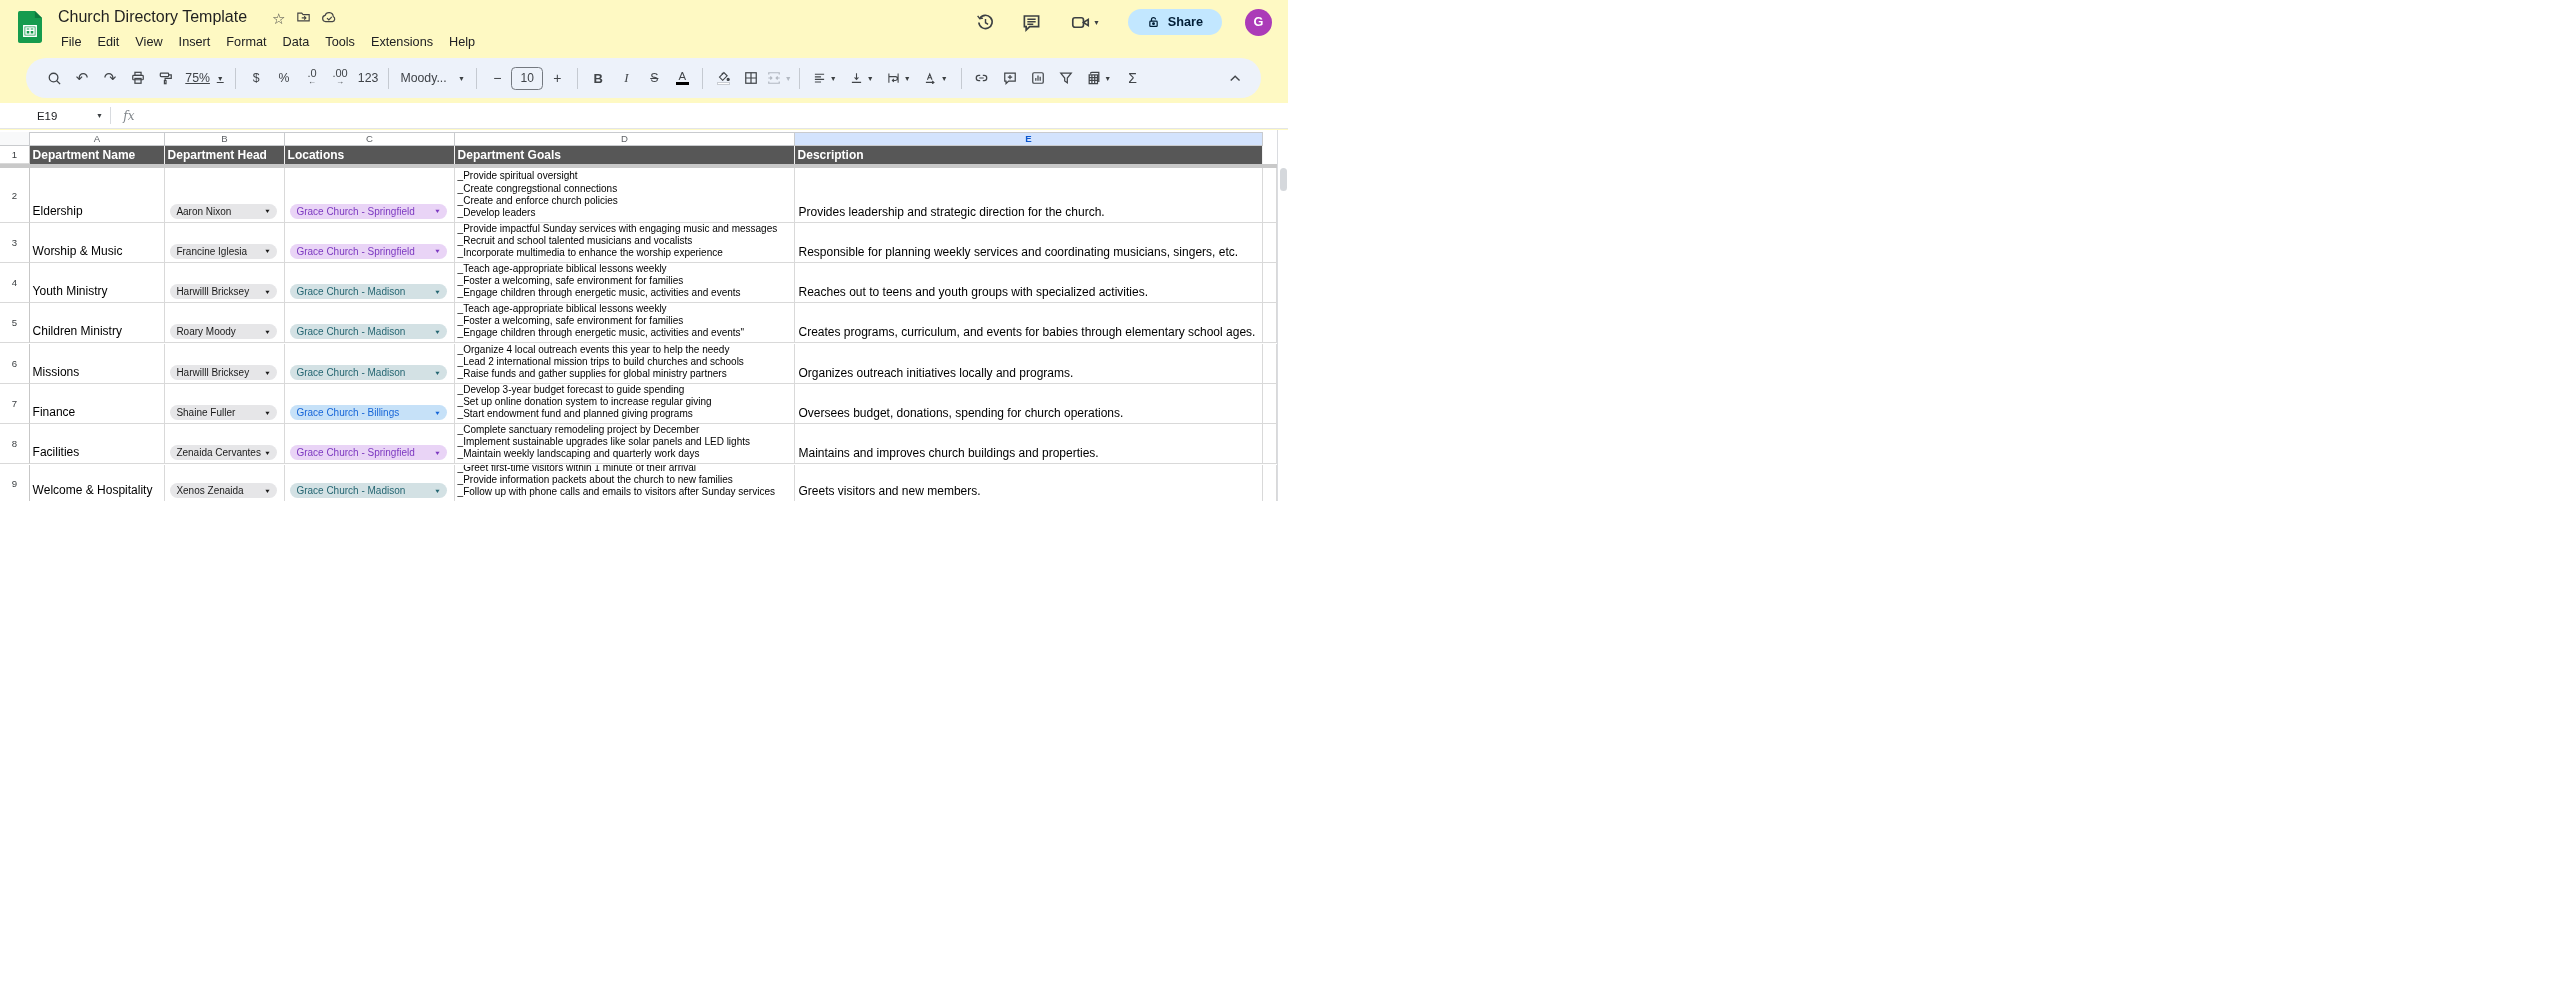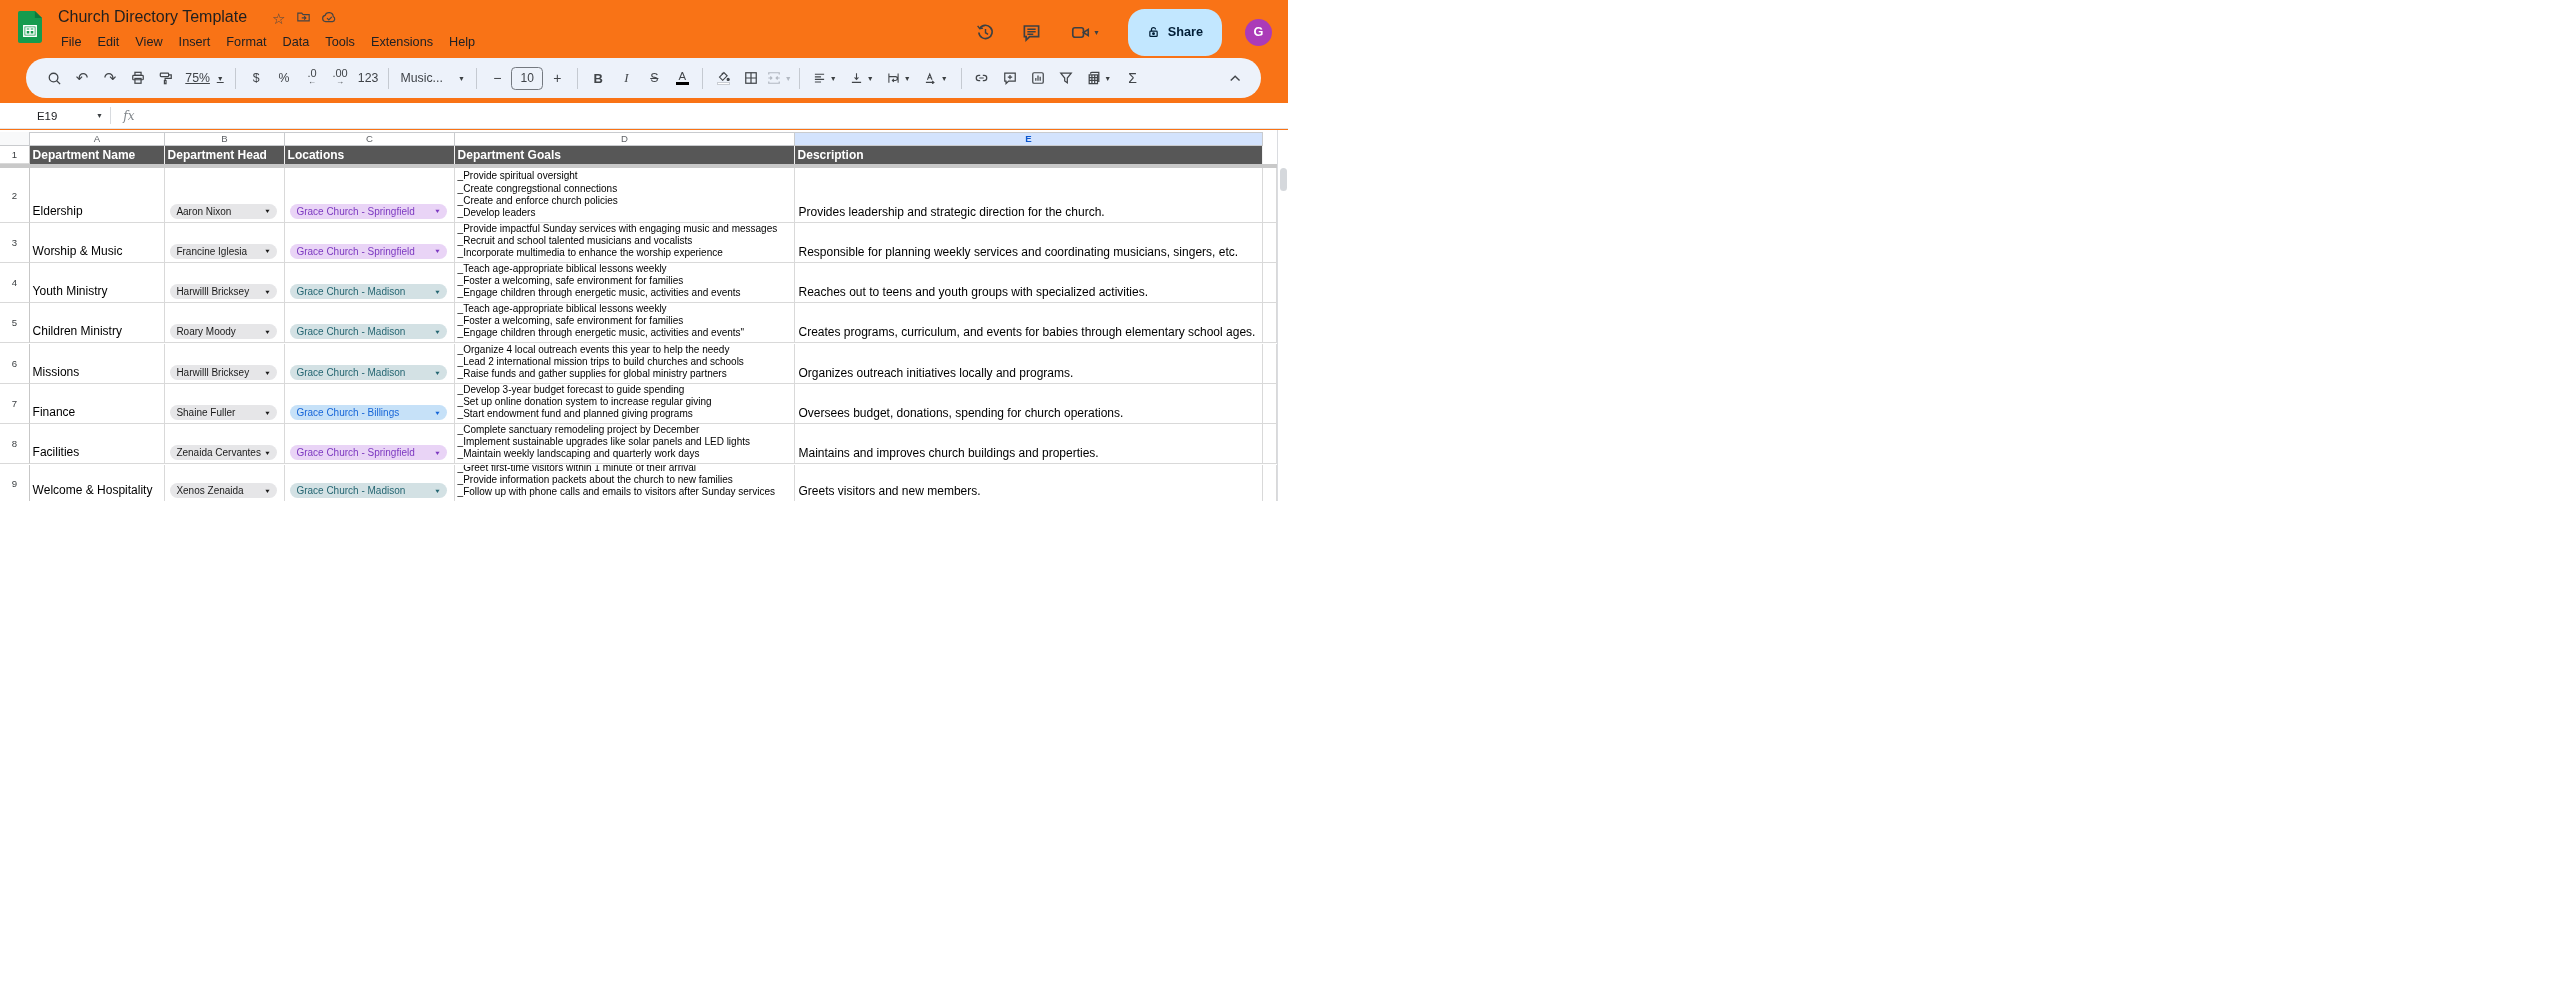--- a/index.html
+++ b/index.html
@@ -1,29 +1,29 @@
 <!DOCTYPE html>
 <html style="font-size:14px"><head>
 <meta charset="utf-8">
 <style>
   * { box-sizing: border-box; margin: 0; padding: 0; }
   html,body { width:1288px; height:501px; overflow:hidden; background:#fff;
     font-family:"Liberation Sans", sans-serif; }
-  #app { position:relative; width:1288px; height:501px; background:#f97316; }
+  #app { position:relative; width:1288px; height:501px; background:#fef9c3; }
 
   
   #titlebar { position:absolute; left:0; top:0; width:1288px; height:54px; }
   #logo { position:absolute; left:17.5px; top:10.5px; }
   #doc-title { position:absolute; left:58px; top:8px; font-size:16px; color:#1f1f1f; }
   #title-icons { position:absolute; left:272px; top:9.6px; display:flex; gap:10.5px; align-items:center; color:#444; }
   #menubar { position:absolute; left:53px; top:32px; display:flex; }
   .menu-item { font-size:12.7px; color:#202124; padding:2.6px 8px; border-radius:8px; cursor:default; }
   #tb-right { position:absolute; right:16px; top:8.8px; display:flex; align-items:center; gap:23px; }
   .tb-icon-btn { width:23px; height:23px; display:flex; align-items:center; justify-content:center; color:#3c4043; }
-  #share-btn { display:flex; align-items:center; gap:8px; height:47px; padding:0 19px;
+  #share-btn { display:flex; align-items:center; gap:8px; height:26px; padding:0 19px;
     border-radius:16.6px; font-size:12.7px; font-weight:bold; }
   #avatar { width:27px; height:27px; border-radius:50%; display:flex; align-items:center; justify-content:center;
     color:#fff; font-size:12.7px; font-weight:bold; }
   .dd-arrow { font-size:7px; color:#3c4043; margin-left:3.5px; }
 
   
   #toolbar { position:absolute; left:26px; top:58px; width:1235px; height:40px; background:#edf2fa;
     border-radius:20px; display:flex; align-items:center; padding-left:14px; }
   .tbtn { min-width:28px; height:26px; display:flex; align-items:center; justify-content:center;
     color:#414549; font-size:12.3px; border-radius:3.5px; }
@@ -200,21 +200,21 @@
     </span>
     <span class="tbtn">
       <span class="dec-ic">
           <span>.00</span>
           <span class="arr">→</span>
         </span>
     </span>
     <span class="tbtn tb-text">123</span>
     <span class="tb-divider"></span>
     <span class="tbtn" id="font-btn">
-      <span class="tb-text">Music...</span>
+      <span class="tb-text">Moody...</span>
         <span class="dd-arrow">▼</span>
     </span>
     <span class="tb-divider"></span>
     <span class="tbtn" style="font-size:14px;">−</span>
     <span id="size-box">10</span>
     <span class="tbtn" style="font-size:14px;">+</span>
     <span class="tb-divider"></span>
     <span class="tbtn fmt-b">B</span>
     <span class="tbtn fmt-i">I</span>
     <span class="tbtn fmt-s">S</span>

